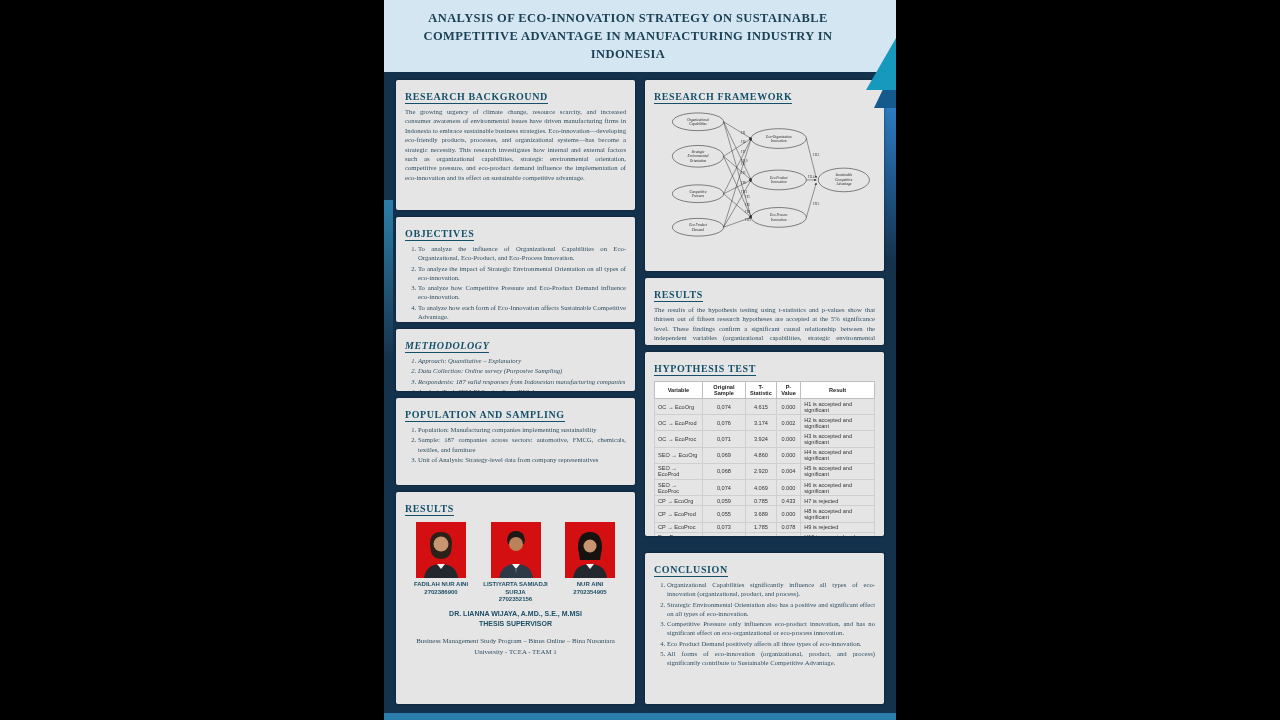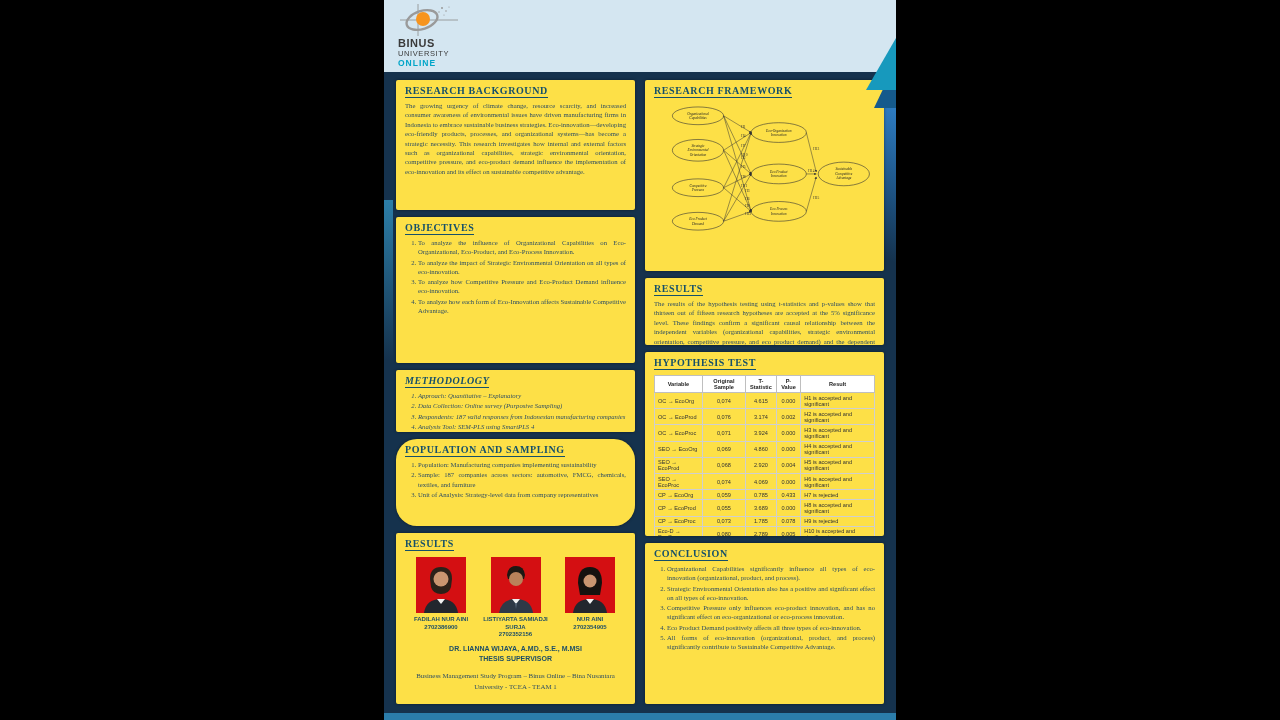--- a/index.html
+++ b/index.html
@@ -34,35 +34,35 @@
                color:#3a3a3a; letter-spacing:.6px; line-height:1.3; }
   .logo-online { font-family:"Liberation Sans",sans-serif; font-weight:bold;
                font-size:8.5px; color:#00a5c8; letter-spacing:1px; line-height:1.4; }
   .poster-title { flex:1; text-align:center; font-weight:bold; font-size:12.5px;
                line-height:1.45; color:#1c4156; letter-spacing:.4px; }
 
   
   .cols { position:absolute; top:72px; left:0; right:0; bottom:7px; display:flex;
           gap:10px; padding:8px 12px 9px 12px; z-index:1; }
   .col { width:239px; display:flex; flex-direction:column; gap:7px; }
-  .card { background:#fde047; border-radius:2px; padding:0 9px;
+  .card { background:#e5e5e5; border-radius:2px; padding:6px 9px;
           box-shadow:0 0 3px rgba(0,0,0,.45); overflow:hidden; }
   .card h2 { font-size:10px; color:#15506a; letter-spacing:.6px; font-weight:bold;
           display:inline-block; border-bottom:1.4px solid #15506a; padding-bottom:1px;
           margin-bottom:3px; }
   .body-text { font-size:6.7px; line-height:1.4; color:#2f4f63; text-align:justify; }
   ol.num-list { list-style:decimal; padding-left:13px; font-size:6.7px; line-height:1.38;
           color:#2f4f63; text-align:justify; }
   ol.num-list li { margin-bottom:1px; }
 
   
-  .h-bg   { height:130px; } .h-obj { height:146px; } .h-meth { height:62px;font-style:italic; }
-  .h-pop  { height:87px;border-radius:21px;  } .h-auth{ flex:1; }
+  .h-bg   { height:130px; } .h-obj { height:105px; } .h-meth { height:62px;font-style:italic; }
+  .h-pop  { height:87px;  } .h-auth{ flex:1; }
   .h-fw   { height:191px; } .h-res { height:67px; } .h-hyp { height:184px; }
-  .h-conc { flex:1; }
+  .h-conc { flex:1;margin-top:10px; }
 
   
   .authors-row { display:flex; justify-content:space-between; margin-top:3px; }
   .author { width:72px; display:flex; flex-direction:column; align-items:center; }
   .author-photo { width:50px; height:56px; }
   .author-name { margin-top:3px; font-family:"Liberation Sans",sans-serif;
        font-weight:bold; font-size:6px; color:#1d4e66; text-align:center; line-height:1.25; }
   .author-id { font-family:"Liberation Sans",sans-serif; font-weight:bold;
        font-size:6px; color:#1d4e66; text-align:center; }
   .supervisor { margin-top:7px; text-align:center; font-family:"Liberation Sans",sans-serif;
@@ -93,36 +93,21 @@
 <div class="stage">
   <div class="poster">
 
     <div class="accent-tri-blue"></div>
     <div class="accent-tri-teal"></div>
     <div class="accent-right-band"></div>
     <div class="accent-left-band"></div>
     <div class="bottom-strip"></div>
 
     <div class="header">
-      <div class="logo-block">
-        <svg width="62" height="36" viewBox="0 0 62 36">
-          <line x1="2" y1="18" x2="60" y2="18" stroke="#8a8a8a" stroke-width="0.8"></line>
-          <line x1="20" y1="2" x2="20" y2="34" stroke="#8a8a8a" stroke-width="0.8"></line>
-          <ellipse cx="24" cy="18" rx="16" ry="9" fill="none" stroke="#9a9a9a" stroke-width="2.4" transform="rotate(-18 24 18)"></ellipse>
-          <circle cx="25" cy="17" r="7" fill="#f7941d"></circle>
-          <circle cx="44" cy="6" r="1" fill="#9a9a9a"></circle>
-            <circle cx="48" cy="9" r="0.8" fill="#9a9a9a"></circle>
-          <circle cx="41" cy="10" r="0.7" fill="#9a9a9a"></circle>
-            <circle cx="46" cy="13" r="0.6" fill="#9a9a9a"></circle>
-          <circle cx="51" cy="5" r="0.6" fill="#9a9a9a"></circle>
-        </svg>
-        <span class="logo-name">BINUS</span>
-        <span class="logo-sub">UNIVERSITY</span>
-        <span class="logo-online">ONLINE</span>
-      </div>
+      <div class="poster-title">ANALYSIS OF ECO-INNOVATION STRATEGY ON SUSTAINABLE COMPETITIVE ADVANTAGE IN MANUFACTURING INDUSTRY IN INDONESIA</div>
     </div>
 
     <div class="cols">
 
       <div class="col">
 
         <div class="card h-bg">
           <h2>RESEARCH BACKGROUND</h2>
           <div class="body-text">The growing urgency of climate change, resource scarcity, and increased consumer awareness of environmental issues have driven manufacturing firms in Indonesia to embrace sustainable business strategies. Eco-innovation—developing eco-friendly products, processes, and organizational systems—has become a strategic necessity. This research investigates how internal and external factors such as organizational capabilities, strategic environmental orientation, competitive pressure, and eco-product demand influence the implementation of eco-innovation and its effect on sustainable competitive advantage.</div>
         </div>

